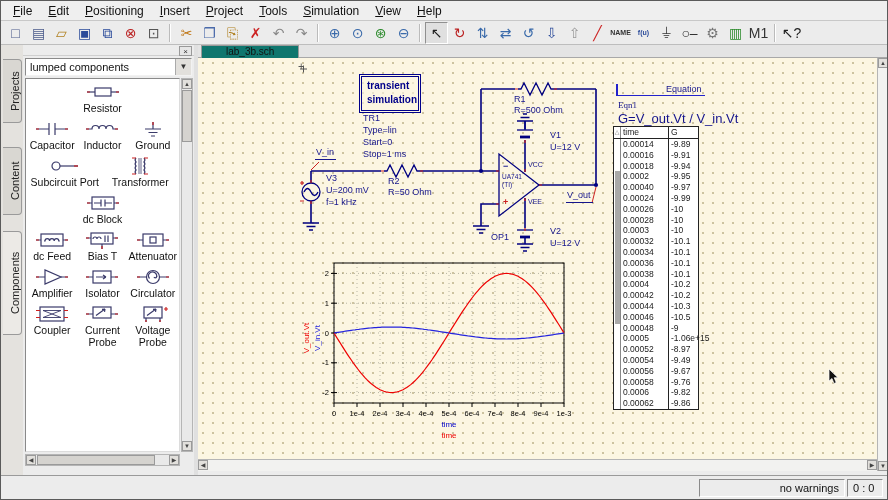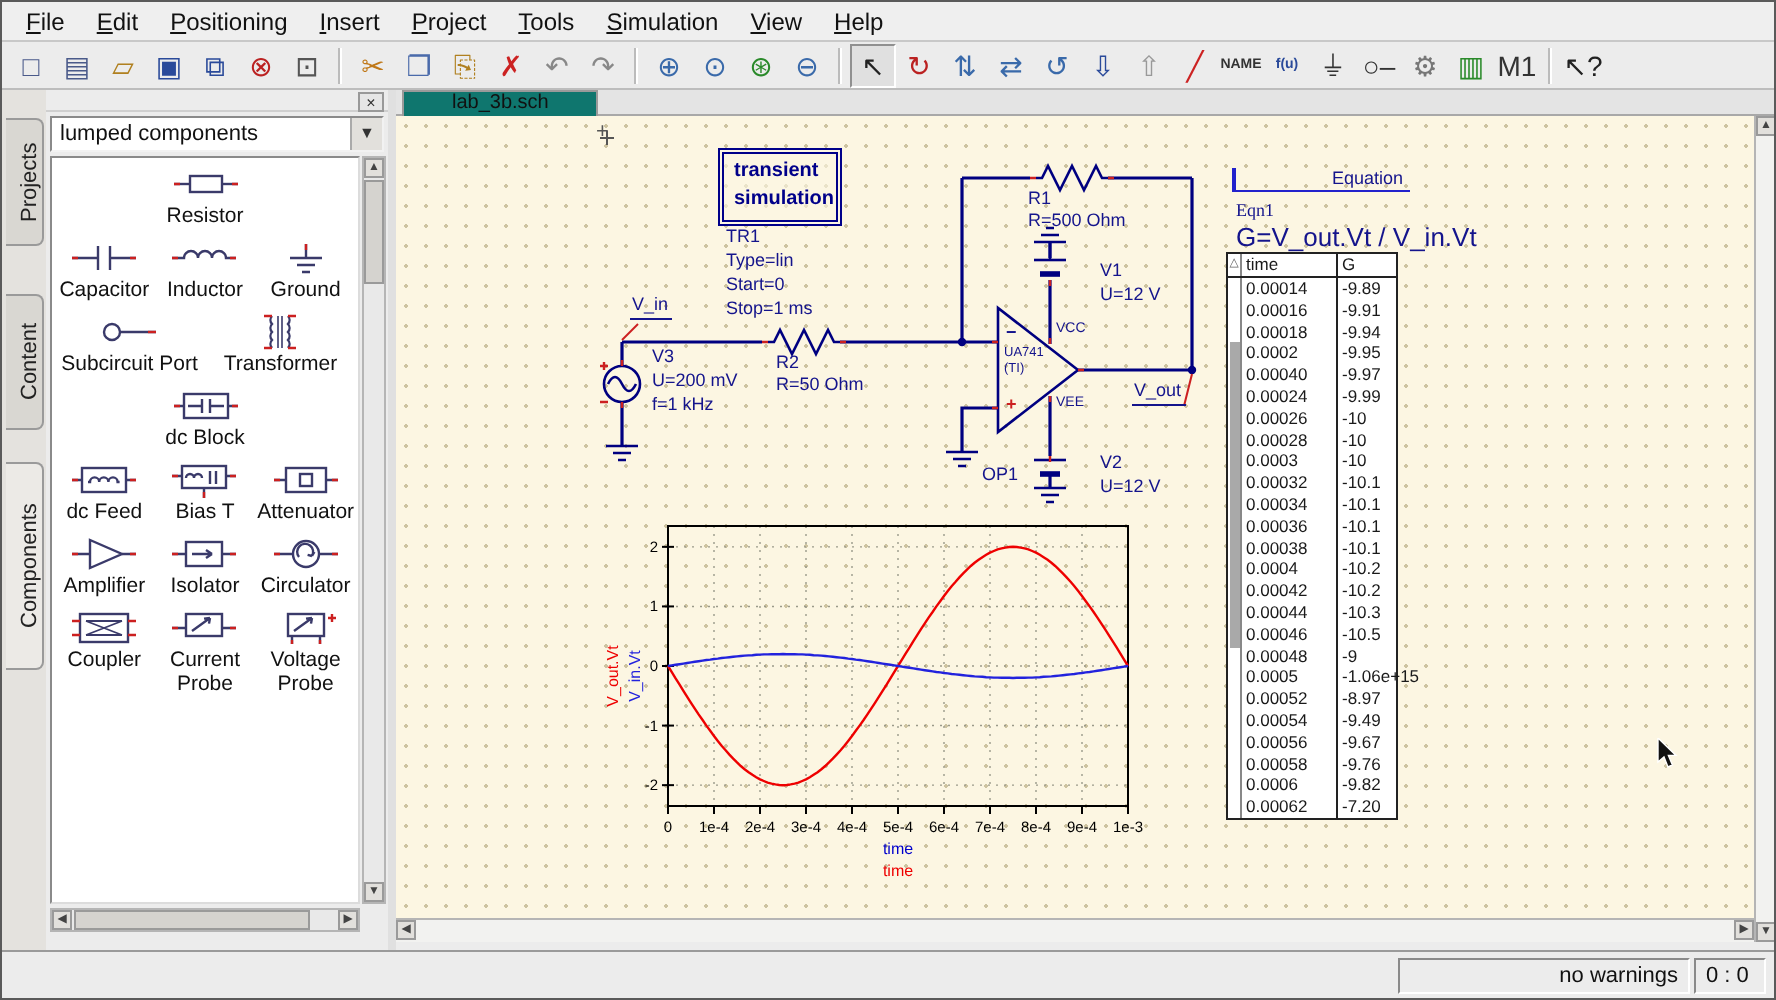--- a/index.html
+++ b/index.html
@@ -687,21 +687,21 @@
             <div class="rt-c2" style="line-height: 10.8px;">-9.76</div>
           </div>
           <div class="rt-row">
             <div style="width: 7px; border-right: 1px solid rgb(136, 136, 136);"></div>
             <div class="rt-c1" style="line-height: 10.8px;">0.0006</div>
             <div class="rt-c2" style="line-height: 10.8px;">-9.82</div>
           </div>
           <div class="rt-row">
             <div style="width: 7px; border-right: 1px solid rgb(136, 136, 136);"></div>
             <div class="rt-c1" style="line-height: 10.8px;">0.00062</div>
-            <div class="rt-c2" style="line-height: 10.8px;">-7.20</div>
+            <div class="rt-c2" style="line-height: 10.8px;">-9.86</div>
           </div>
         </div>
       <div id="rt-strip">
           <div id="rt-thumb"></div>
         </div>
     </div>
 
     <svg id="cursor" width="14" height="16">
       <polygon points="1,0 1,12 4,9.5 6,14.5 8.2,13.5 6.2,8.7 10,8.7" fill="#111" stroke="#fff" stroke-width="0.7"></polygon>
     </svg>

